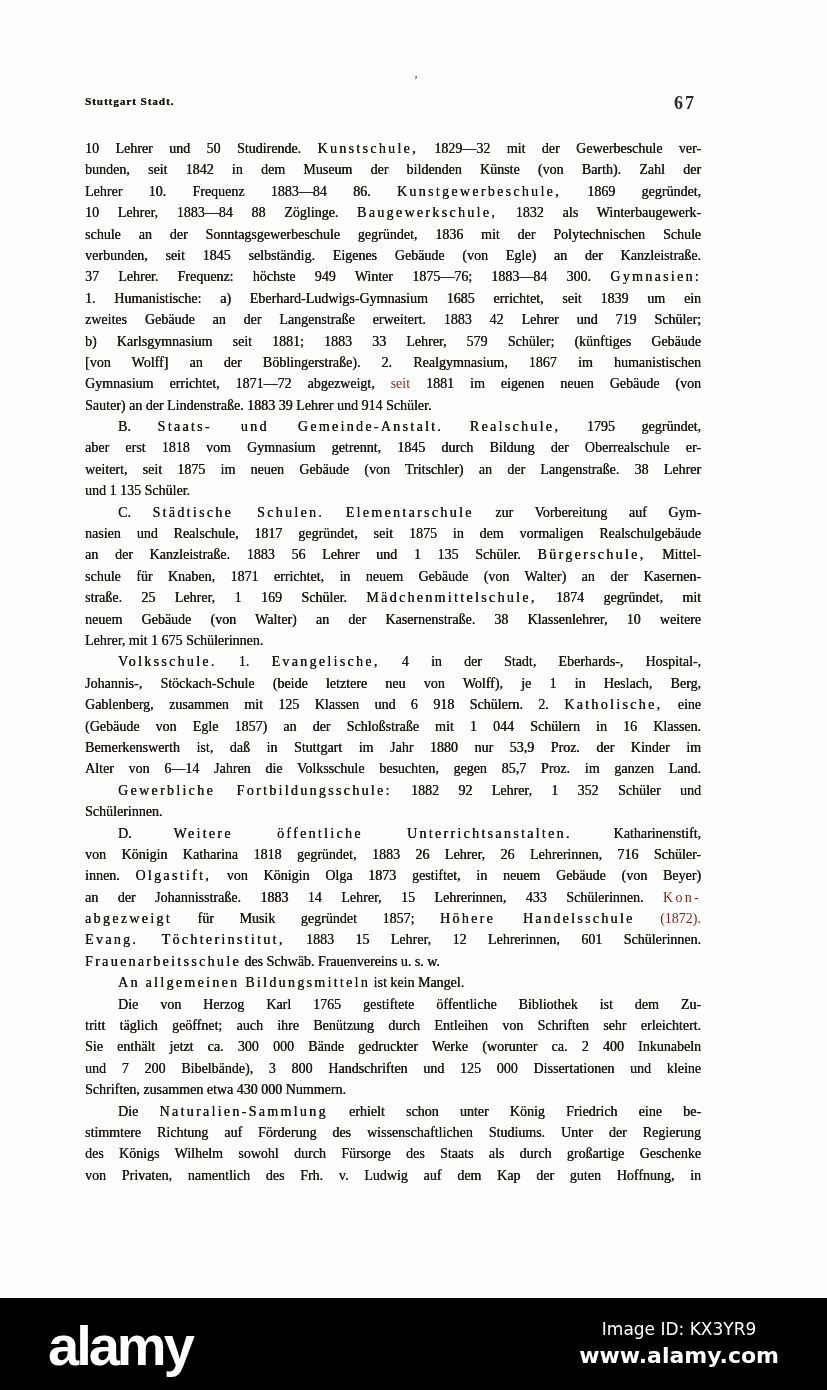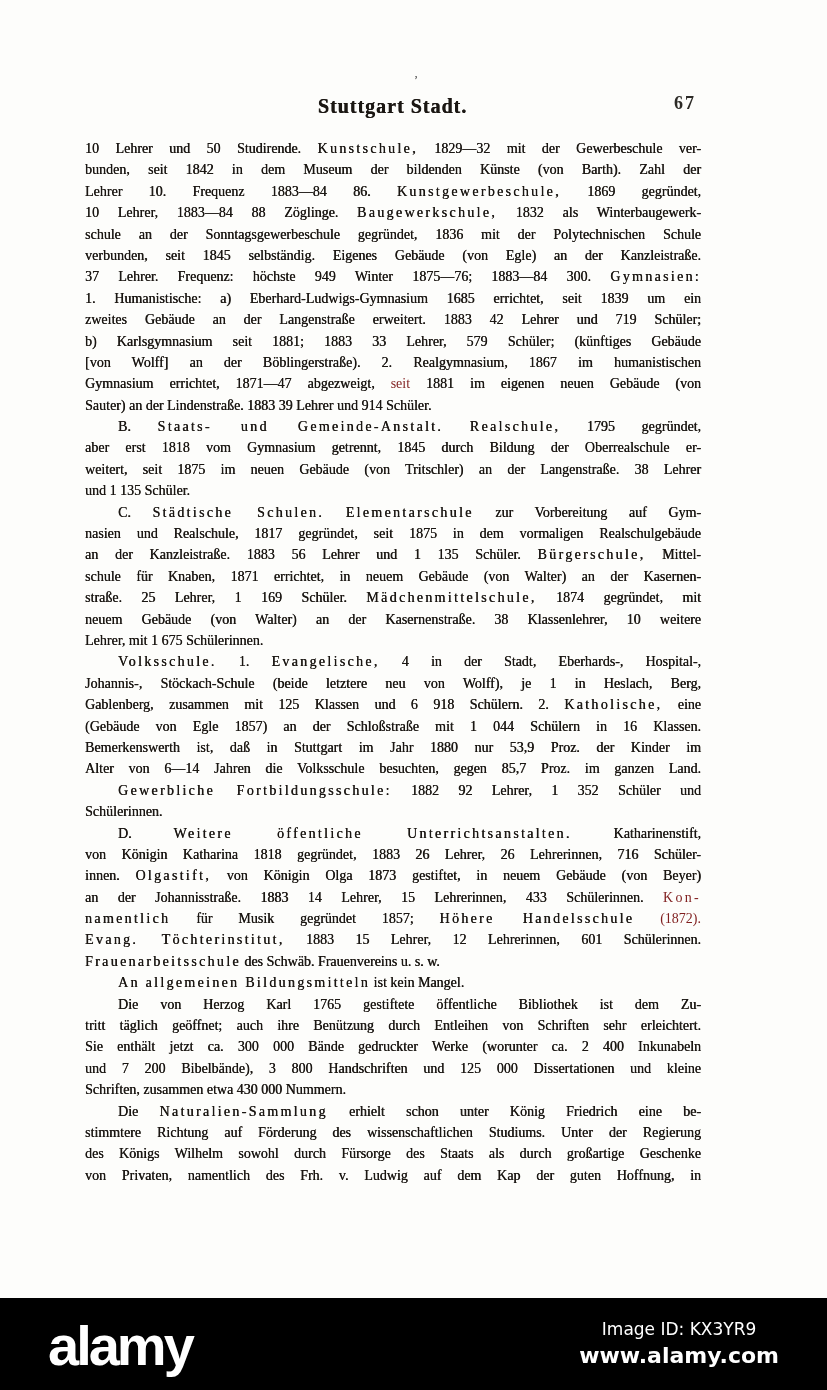--- a/index.html
+++ b/index.html
@@ -7,22 +7,22 @@
     width:827px;height:1390px;position:relative;
     background:#fdfdfb;
     font-family:"Liberation Serif", serif;
     overflow:hidden;
   }
   .scan-page{position:absolute;inset:0;background:#fdfdfb;}
   
   .header{position:absolute;left:85px;top:95px;width:615px;height:26px;color:#1b1713;}
   .stray-mark{position:absolute;left:329px;top:-22px;font-size:12px;color:#3a3a3a;}
   .running-title{
-    position:absolute;left:0;right:0;text-align:center;
-    font-size:20px;font-weight:700;letter-spacing:1px;
+    position:absolute;left:0;right:0;
+    font-size:11px;font-weight:700;letter-spacing:1px;
     text-shadow:0.3px 0 0 currentColor;
   }
   .page-number{
     position:absolute;right:4px;top:-2px;font-size:18px;font-weight:700;
     letter-spacing:2px;color:#2c2a26;
   }
   
   .body-block{position:absolute;left:85px;top:138px;width:616px;color:#1b1713;}
   .paragraph{margin:0;}
   .line{
@@ -70,21 +70,21 @@
         <div class="line just"><span>bunden, seit 1842 in dem Museum der bildenden Künste (von Barth). Zahl der</span></div>
         <div class="line just"><span>Lehrer 10. Frequenz 1883—84 86. </span><span class="sp">Kunstgewerbeschule,</span><span> 1869 gegründet,</span></div>
         <div class="line just"><span>10 Lehrer, 1883—84 88 Zöglinge. </span><span class="sp">Baugewerkschule,</span><span> 1832 als Winterbaugewerk-</span></div>
         <div class="line just"><span>schule an der Sonntagsgewerbeschule gegründet, 1836 mit der Polytechnischen Schule</span></div>
         <div class="line just"><span>verbunden, seit 1845 selbständig. Eigenes Gebäude (von Egle) an der Kanzleistraße.</span></div>
         <div class="line just"><span>37 Lehrer. Frequenz: höchste 949 Winter 1875—76; 1883—84 300. </span><span class="sp">Gymnasien:</span></div>
         <div class="line just"><span>1. Humanistische: a) Eberhard-Ludwigs-Gymnasium 1685 errichtet, seit 1839 um ein</span></div>
         <div class="line just"><span>zweites Gebäude an der Langenstraße erweitert. 1883 42 Lehrer und 719 Schüler;</span></div>
         <div class="line just"><span>b) Karlsgymnasium seit 1881; 1883 33 Lehrer, 579 Schüler; (künftiges Gebäude</span></div>
         <div class="line just"><span>[von Wolff] an der Böblingerstraße). 2. Realgymnasium, 1867 im humanistischen</span></div>
-        <div class="line just"><span>Gymnasium errichtet, 1871—47 abgezweigt, </span><span class="fade">seit</span><span> 1881 im eigenen neuen Gebäude (von</span></div>
+        <div class="line just"><span>Gymnasium errichtet, 1871—72 abgezweigt, </span><span class="fade">seit</span><span> 1881 im eigenen neuen Gebäude (von</span></div>
         <div class="line"><span>Sauter) an der Lindenstraße. 1883 39 Lehrer und 914 Schüler.</span></div>
       </div>
       <div class="paragraph">
         <div class="line indent just"><span>B. </span><span class="sp">Staats- und Gemeinde-Anstalt.</span><span> </span><span class="sp">Realschule,</span><span> 1795 gegründet,</span></div>
         <div class="line just"><span>aber erst 1818 vom Gymnasium getrennt, 1845 durch Bildung der Oberrealschule er-</span></div>
         <div class="line just"><span>weitert, seit 1875 im neuen Gebäude (von Tritschler) an der Langenstraße. 38 Lehrer</span></div>
         <div class="line"><span>und 1 135 Schüler.</span></div>
       </div>
       <div class="paragraph">
         <div class="line indent just"><span>C. </span><span class="sp">Städtische Schulen.</span><span> </span><span class="sp">Elementarschule</span><span> zur Vorbereitung auf Gym-</span></div>
@@ -105,21 +105,21 @@
       </div>
       <div class="paragraph">
         <div class="line indent just"><span class="sp">Gewerbliche Fortbildungsschule:</span><span> 1882 92 Lehrer, 1 352 Schüler und</span></div>
         <div class="line"><span>Schülerinnen.</span></div>
       </div>
       <div class="paragraph">
         <div class="line indent just"><span>D. </span><span class="sp">Weitere öffentliche Unterrichtsanstalten.</span><span> Katharinenstift,</span></div>
         <div class="line just"><span>von Königin Katharina 1818 gegründet, 1883 26 Lehrer, 26 Lehrerinnen, 716 Schüler-</span></div>
         <div class="line just"><span>innen. </span><span class="sp">Olgastift,</span><span> von Königin Olga 1873 gestiftet, in neuem Gebäude (von Beyer)</span></div>
         <div class="line just"><span>an der Johannisstraße. 1883 14 Lehrer, 15 Lehrerinnen, 433 Schülerinnen. </span><span class="sp fade">Kon-</span></div>
-        <div class="line just"><span class="sp">namentlich</span><span> für Musik gegründet 1857; </span><span class="sp">Höhere Handelsschule</span><span> </span><span class="fade">(1872).</span></div>
+        <div class="line just"><span class="sp">abgezweigt</span><span> für Musik gegründet 1857; </span><span class="sp">Höhere Handelsschule</span><span> </span><span class="fade">(1872).</span></div>
         <div class="line just"><span class="sp">Evang. Töchterinstitut,</span><span> 1883 15 Lehrer, 12 Lehrerinnen, 601 Schülerinnen.</span></div>
         <div class="line"><span class="sp">Frauenarbeitsschule</span><span> des Schwäb. Frauenvereins u. s. w.</span></div>
       </div>
       <div class="paragraph">
         <div class="line indent"><span class="sp">An allgemeinen Bildungsmitteln</span><span> ist kein Mangel.</span></div>
       </div>
       <div class="paragraph">
         <div class="line indent just"><span>Die von Herzog Karl 1765 gestiftete öffentliche Bibliothek ist dem Zu-</span></div>
         <div class="line just"><span>tritt täglich geöffnet; auch ihre Benützung durch Entleihen von Schriften sehr erleichtert.</span></div>
         <div class="line just"><span>Sie enthält jetzt ca. 300 000 Bände gedruckter Werke (worunter ca. 2 400 Inkunabeln</span></div>

